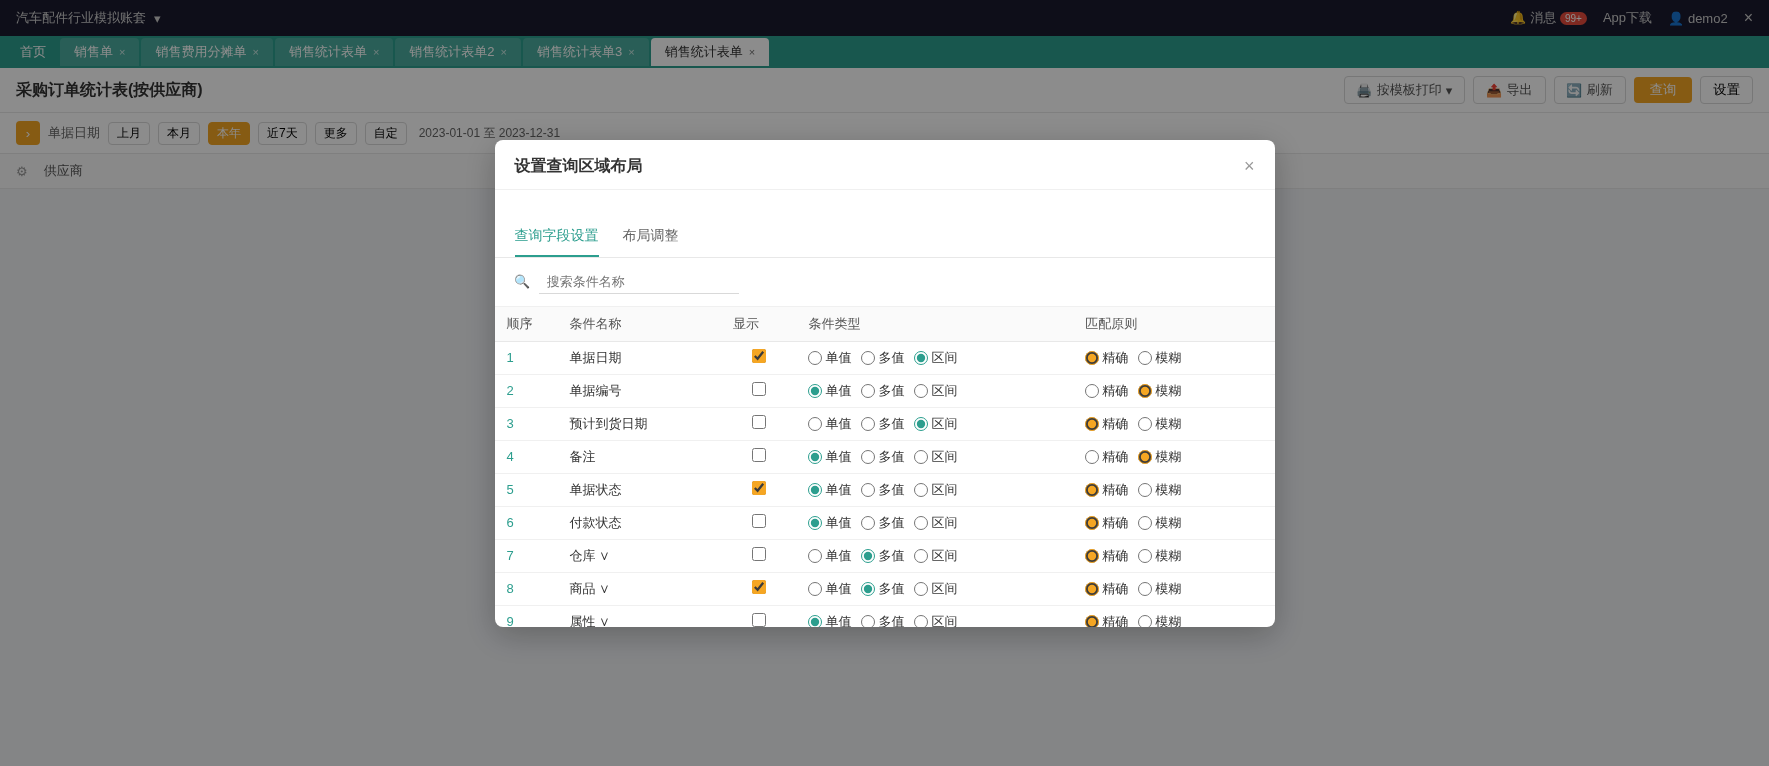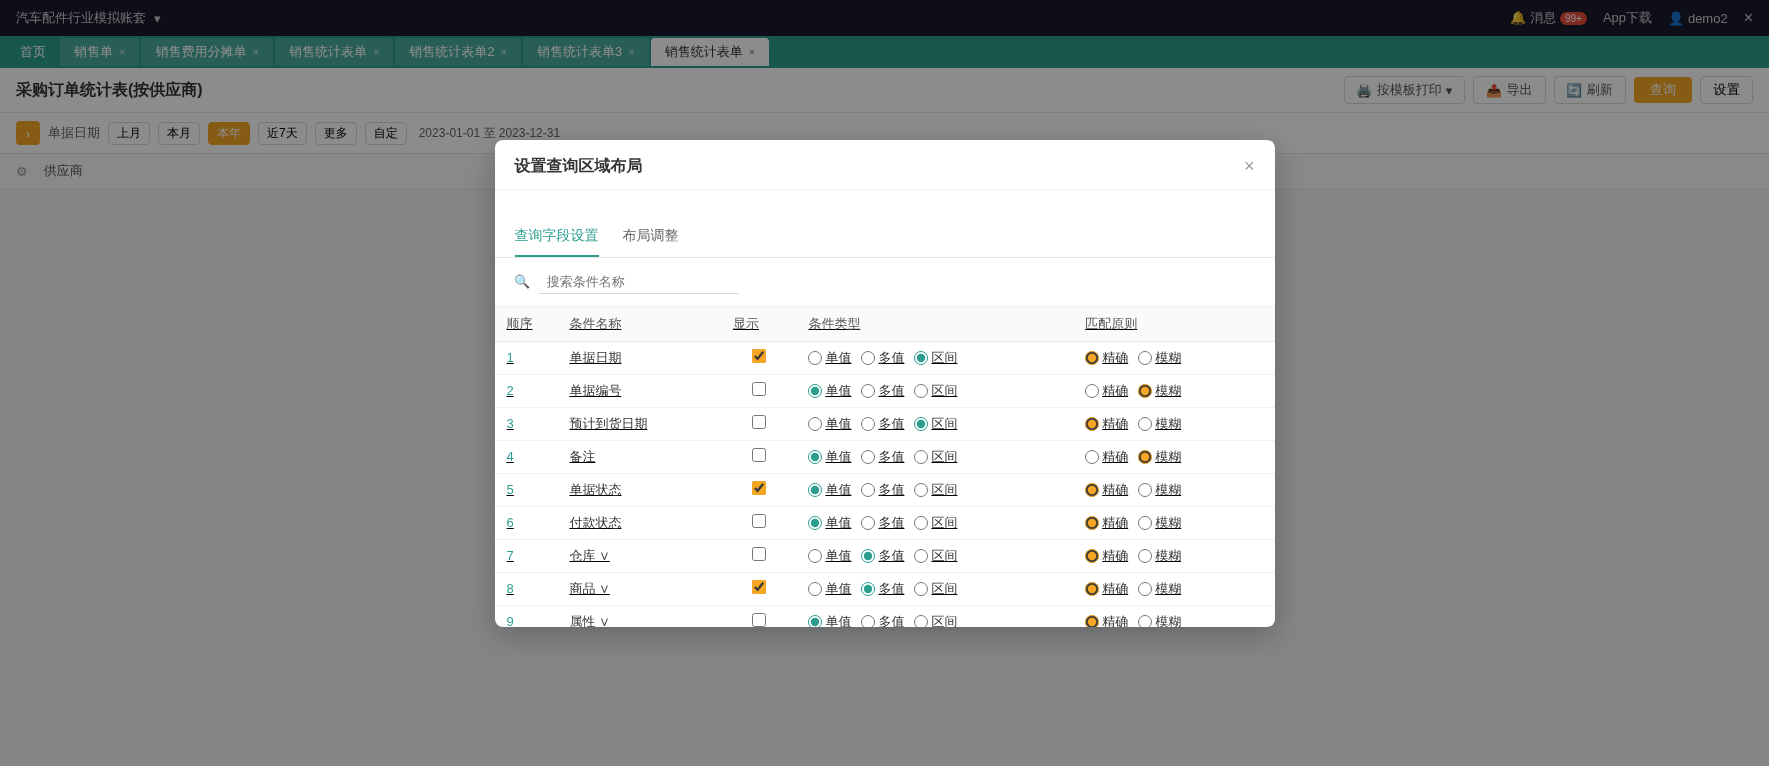--- a/index.html
+++ b/index.html
@@ -185,21 +185,21 @@
       font-weight: 500;
       border-bottom: 1px solid #e8e8e8;
     }
     .config-table td {
       padding: 7px 12px;
       border-bottom: 1px solid #f0f0f0;
       color: #333;
       vertical-align: middle;
     }
     .order-num { color: #2c9e8e; font-weight: 500; }
-    .table-scroll { overflow-y: auto; max-height: 320px; text-decoration: underline; }
+    .table-scroll { overflow-y: auto; max-height: 320px; }
 
     
     .radio-group { display: flex; align-items: center; gap: 10px; }
     .radio-item { display: flex; align-items: center; gap: 3px; cursor: pointer; }
     .radio-input { accent-color: #f5a623; width: 14px; height: 14px; cursor: pointer; }
     .radio-input.teal { accent-color: #2c9e8e; }
 
     
     .cb { accent-color: #f5a623; width: 14px; height: 14px; cursor: pointer; }
 

